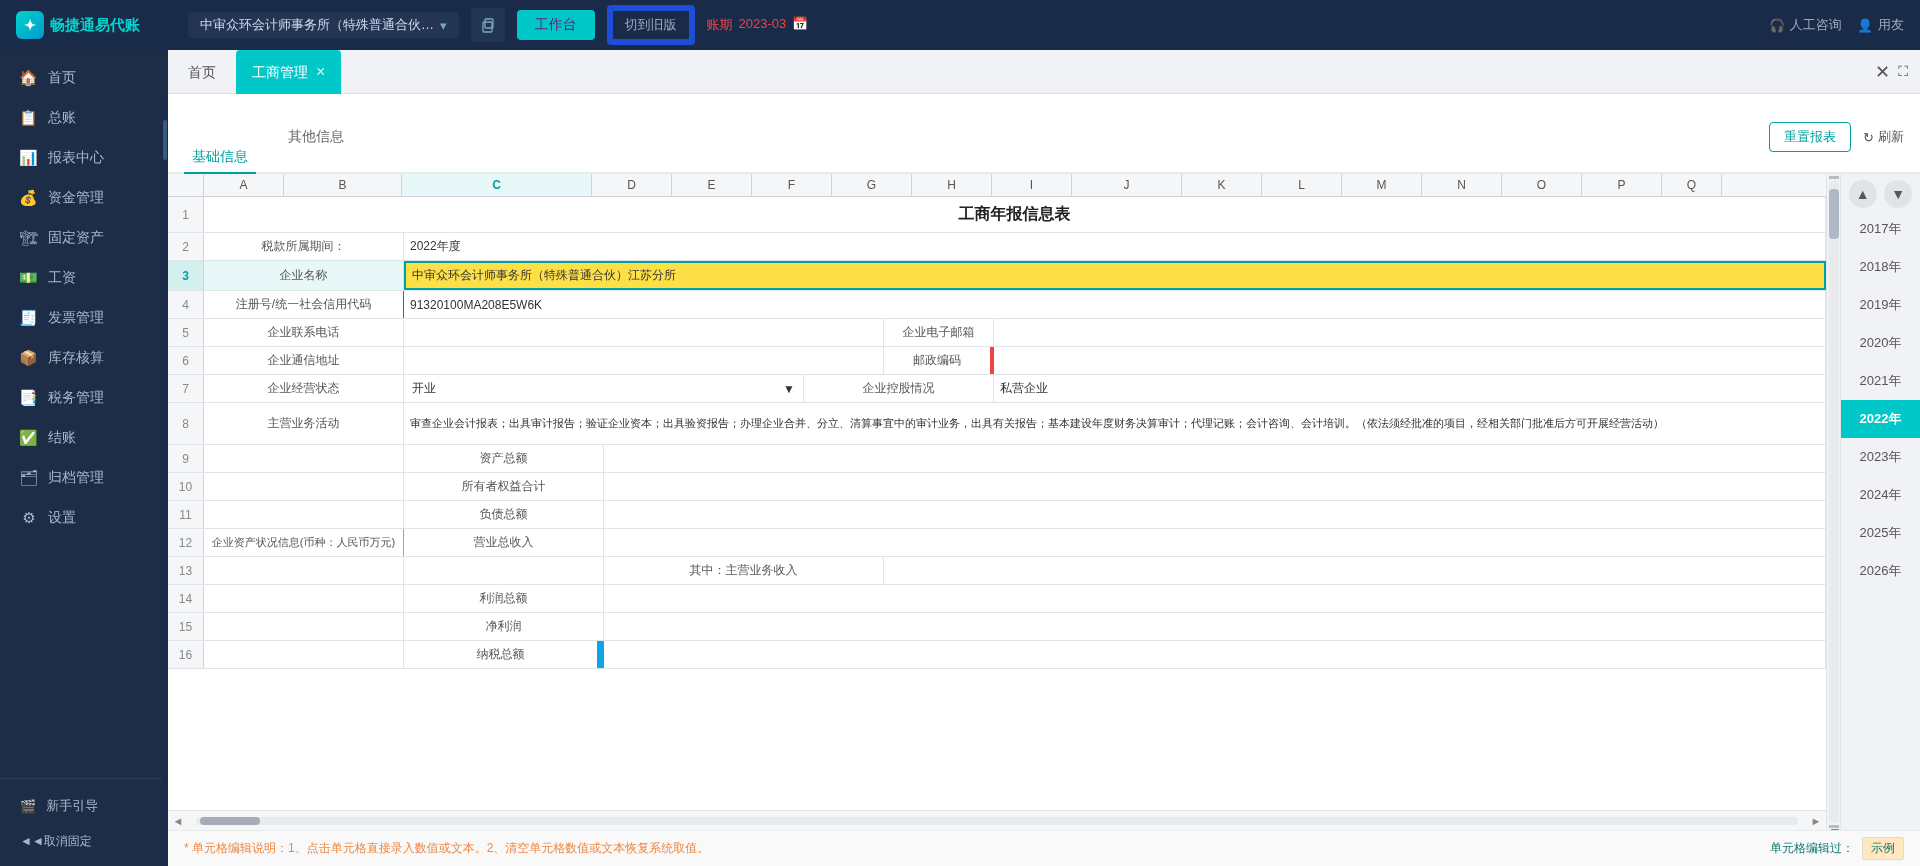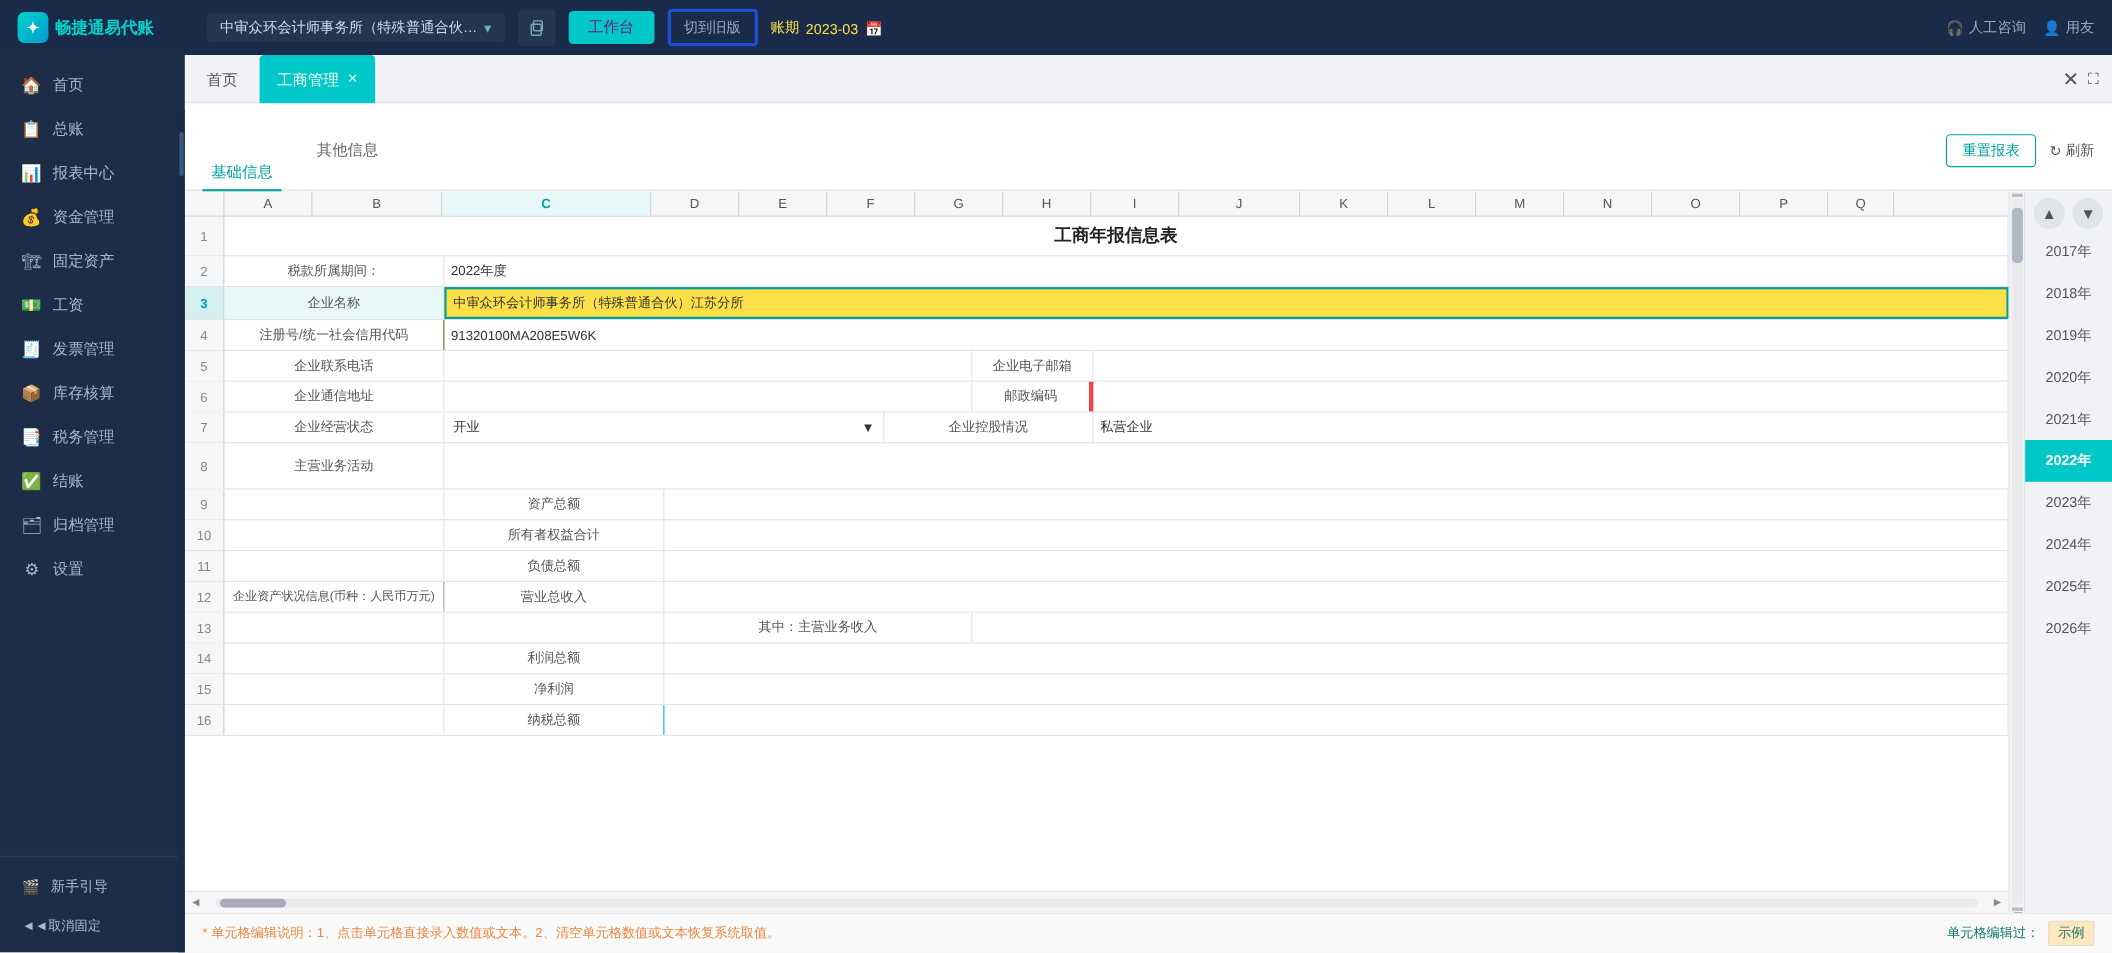--- a/index.html
+++ b/index.html
@@ -12,22 +12,22 @@
     }
     .topbar-logo {
       display: flex; align-items: center; gap: 6px; color: #00d4cc; font-size: 15px; font-weight: bold; min-width: 160px;
     }
     .topbar-logo-icon { width: 28px; height: 28px; background: linear-gradient(135deg, #00d4cc, #0099cc); border-radius: 6px; display: flex; align-items: center; justify-content: center; color: white; font-size: 14px; }
     .topbar-company {
       display: flex; align-items: center; background: #243554; border-radius: 4px; padding: 4px 12px; color: #cde; font-size: 13px; gap: 6px; cursor: pointer;
     }
     .topbar-icon-btn { width: 34px; height: 34px; background: #243554; border-radius: 4px; display: flex; align-items: center; justify-content: center; cursor: pointer; color: #7ab; }
     .topbar-workbench { background: #00c8c8; color: #701a75; border-radius: 4px; padding: 6px 18px; font-size: 14px; cursor: pointer; }
-    .topbar-old { background: none; border: 3px solid #1d4ed8; color: #9ab; border-radius: 4px; padding: 5px 12px; font-size: 13px; cursor: pointer; }
-    .topbar-period { display: flex; align-items: flex-end; gap: 6px; color: #fde047; font-size: 13px; }
+    .topbar-old { background: none; border: 6px solid #1d4ed8; color: #9ab; border-radius: 4px; padding: 5px 12px; font-size: 13px; cursor: pointer; }
+    .topbar-period { display: flex; align-items: flex-start; gap: 6px; color: #ef4444; font-size: 13px; }
     .topbar-right { margin-left: auto; display: flex; align-items: center; gap: 16px; color: #9ab; font-size: 13px; }
     .topbar-right-item { display: flex; align-items: center; gap: 4px; cursor: pointer; }
 
     
     .layout { display: flex; height: calc(866px - 50px); }
 
     
     .sidebar { width: 168px; background: #1e2d47; display: flex; flex-direction: column; padding: 8px 0; flex-shrink: 0; }
     .sidebar-item { display: flex; align-items: center; gap: 10px; padding: 11px 20px; color: #a8b8cc; font-size: 14px; cursor: pointer; }
     .sidebar-item-icon { width: 18px; height: 18px; display: flex; align-items: center; justify-content: center; font-size: 15px; }
@@ -312,20 +312,21 @@
                 <span>开业</span>
                 <span>▼</span>
               </div>
               <div class="grid-cell cell-center cell-label" style="width:190px;border-right:1px solid #e0e3e8">企业控股情况</div>
               <div class="grid-cell" style="flex:1">私营企业</div>
             </div>
 
             <div class="grid-row" style="min-height:42px">
               <div class="row-num">8</div>
               <div class="grid-cell cell-center cell-label" style="width:200px;border-right:1px solid #e0e3e8">主营业务活动</div>
+              <div class="grid-cell" style="flex:1;font-size:11px;line-height:1.4;white-space:normal;overflow:hidden">审查企业会计报表；出具审计报告；验证企业资本；出具验资报告；办理企业合并、分立、清算事宜中的审计业务，出具有关报告；基本建设年度财务决算审计；代理记账；会计咨询、会计培训。（依法须经批准的项目，经相关部门批准后方可开展经营活动）</div>
             </div>
 
             <div class="grid-row">
               <div class="row-num">9</div>
               <div class="grid-cell" style="width:200px;border-right:1px solid #e0e3e8"></div>
               <div class="grid-cell cell-center cell-label" style="width:200px;border-right:1px solid #e0e3e8">资产总额</div>
               <div class="grid-cell" style="flex:1"></div>
             </div>
 
             <div class="grid-row">
@@ -367,21 +368,21 @@
             <div class="grid-row">
               <div class="row-num">15</div>
               <div class="grid-cell" style="width:200px;border-right:1px solid #e0e3e8"></div>
               <div class="grid-cell cell-center cell-label" style="width:200px;border-right:1px solid #e0e3e8">净利润</div>
               <div class="grid-cell" style="flex:1"></div>
             </div>
 
             <div class="grid-row">
               <div class="row-num">16</div>
               <div class="grid-cell" style="width:200px;border-right:1px solid #e0e3e8"></div>
-              <div class="grid-cell cell-center cell-label" style="width:200px;border-right:1px solid #0ea5e9">纳税总额</div>
+              <div class="grid-cell cell-center cell-label" style="width:200px;border-right:7px solid #0ea5e9">纳税总额</div>
               <div class="grid-cell" style="flex:1"></div>
             </div>
 
           </div>
 
           <div class="bottom-bar">
             <div class="bottom-arrow">◄</div>
             <div class="bottom-scroll">
               <div class="bottom-scroll-thumb"></div>
             </div>

